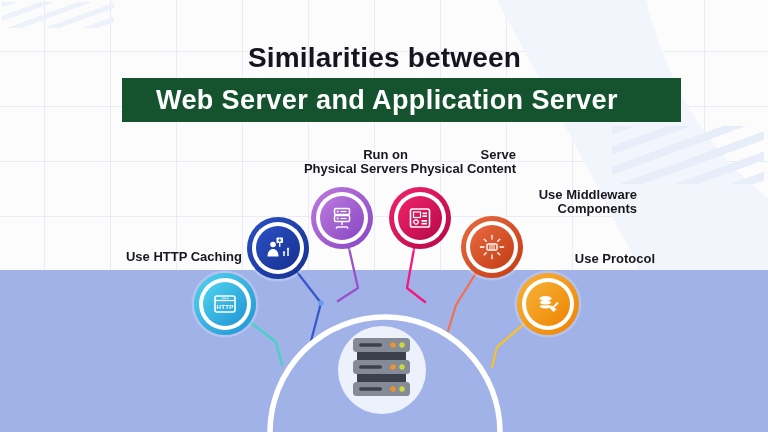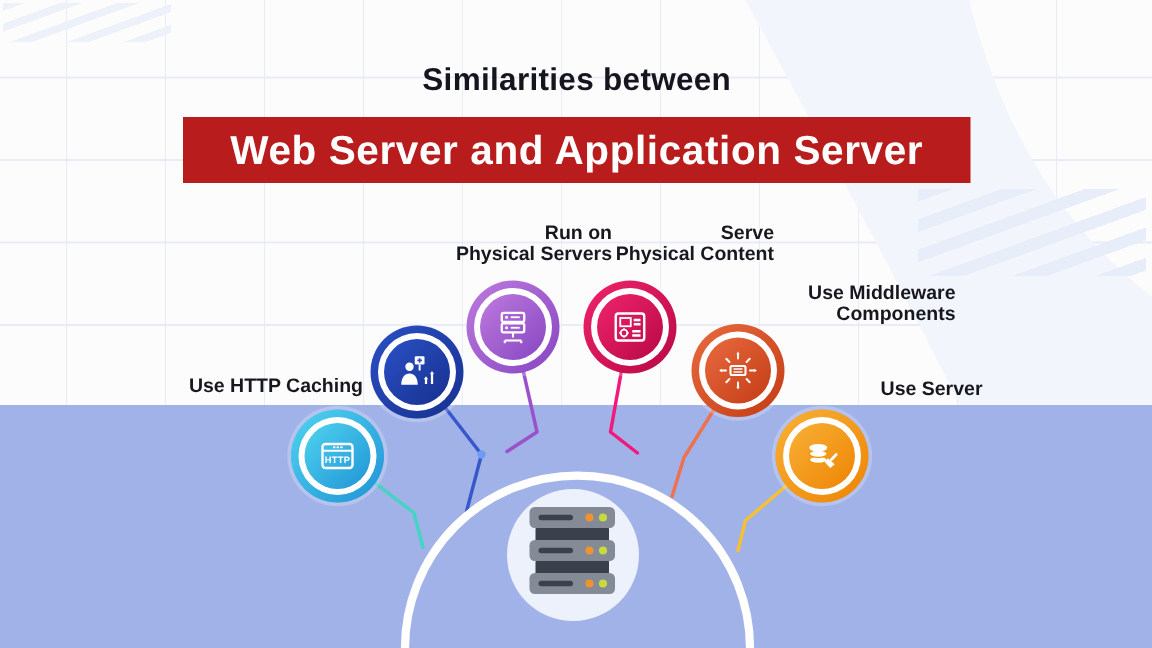--- a/index.html
+++ b/index.html
@@ -24,26 +24,26 @@
   .stripes-tl{
     left:2px;top:2px;width:112px;height:26px;
     background:repeating-linear-gradient(160deg,#edf1fa 0 5px,transparent 5px 13px);
   }
   .stripes-right{
     left:612px;top:126px;width:152px;height:58px;
     background:repeating-linear-gradient(160deg,#e7edf9 0 8px,transparent 8px 19px);
   }
   .eyebrow{
     position:absolute;left:122px;top:42px;width:525px;height:26px;
-    text-align:center;font-size:21px;font-weight:700;color:#15151f;letter-spacing:.2px;
+    text-align:center;font-size:28px;font-weight:700;color:#15151f;letter-spacing:.2px;
   }
   .banner{
     position:absolute;left:122px;top:78px;width:525px;height:44px;
-    background:#b91c1c;color:#ffffff;text-align:center;
-    font-size:27px;font-weight:700;line-height:44px;letter-spacing:.4px;
+    background:#14532d;color:#ffffff;
+    font-size:27px;font-weight:700;line-height:44px;letter-spacing:.4px;padding-left:34px;
   }
   .label{
     position:absolute;font-size:13px;font-weight:700;color:#17171f;
     line-height:13.8px;white-space:pre-line;text-align:right;
   }
   .label-1{left:62px;top:250px;width:180px;}
   .label-2{left:132px;top:188px;width:160px;}
   .label-3{left:248px;top:148px;width:160px;}
   .label-4{left:356px;top:148px;width:160px;}
   .label-5{left:507px;top:188px;width:130px;text-align:right;}
@@ -228,18 +228,18 @@
     </div>
   </div>
 
   <div class="label label-1">Use HTTP Caching</div>
   <div class="label label-3">Run on
 Physical Servers</div>
   <div class="label label-4">Serve
 Physical Content</div>
   <div class="label label-5">Use Middleware
 Components</div>
-  <div class="label label-6">Use Server</div>
+  <div class="label label-6">Use Protocol</div>
 
   <div class="eyebrow">Similarities between</div>
   <div class="banner">Web Server and Application Server</div>
 
 </div>
 
 </body></html>

